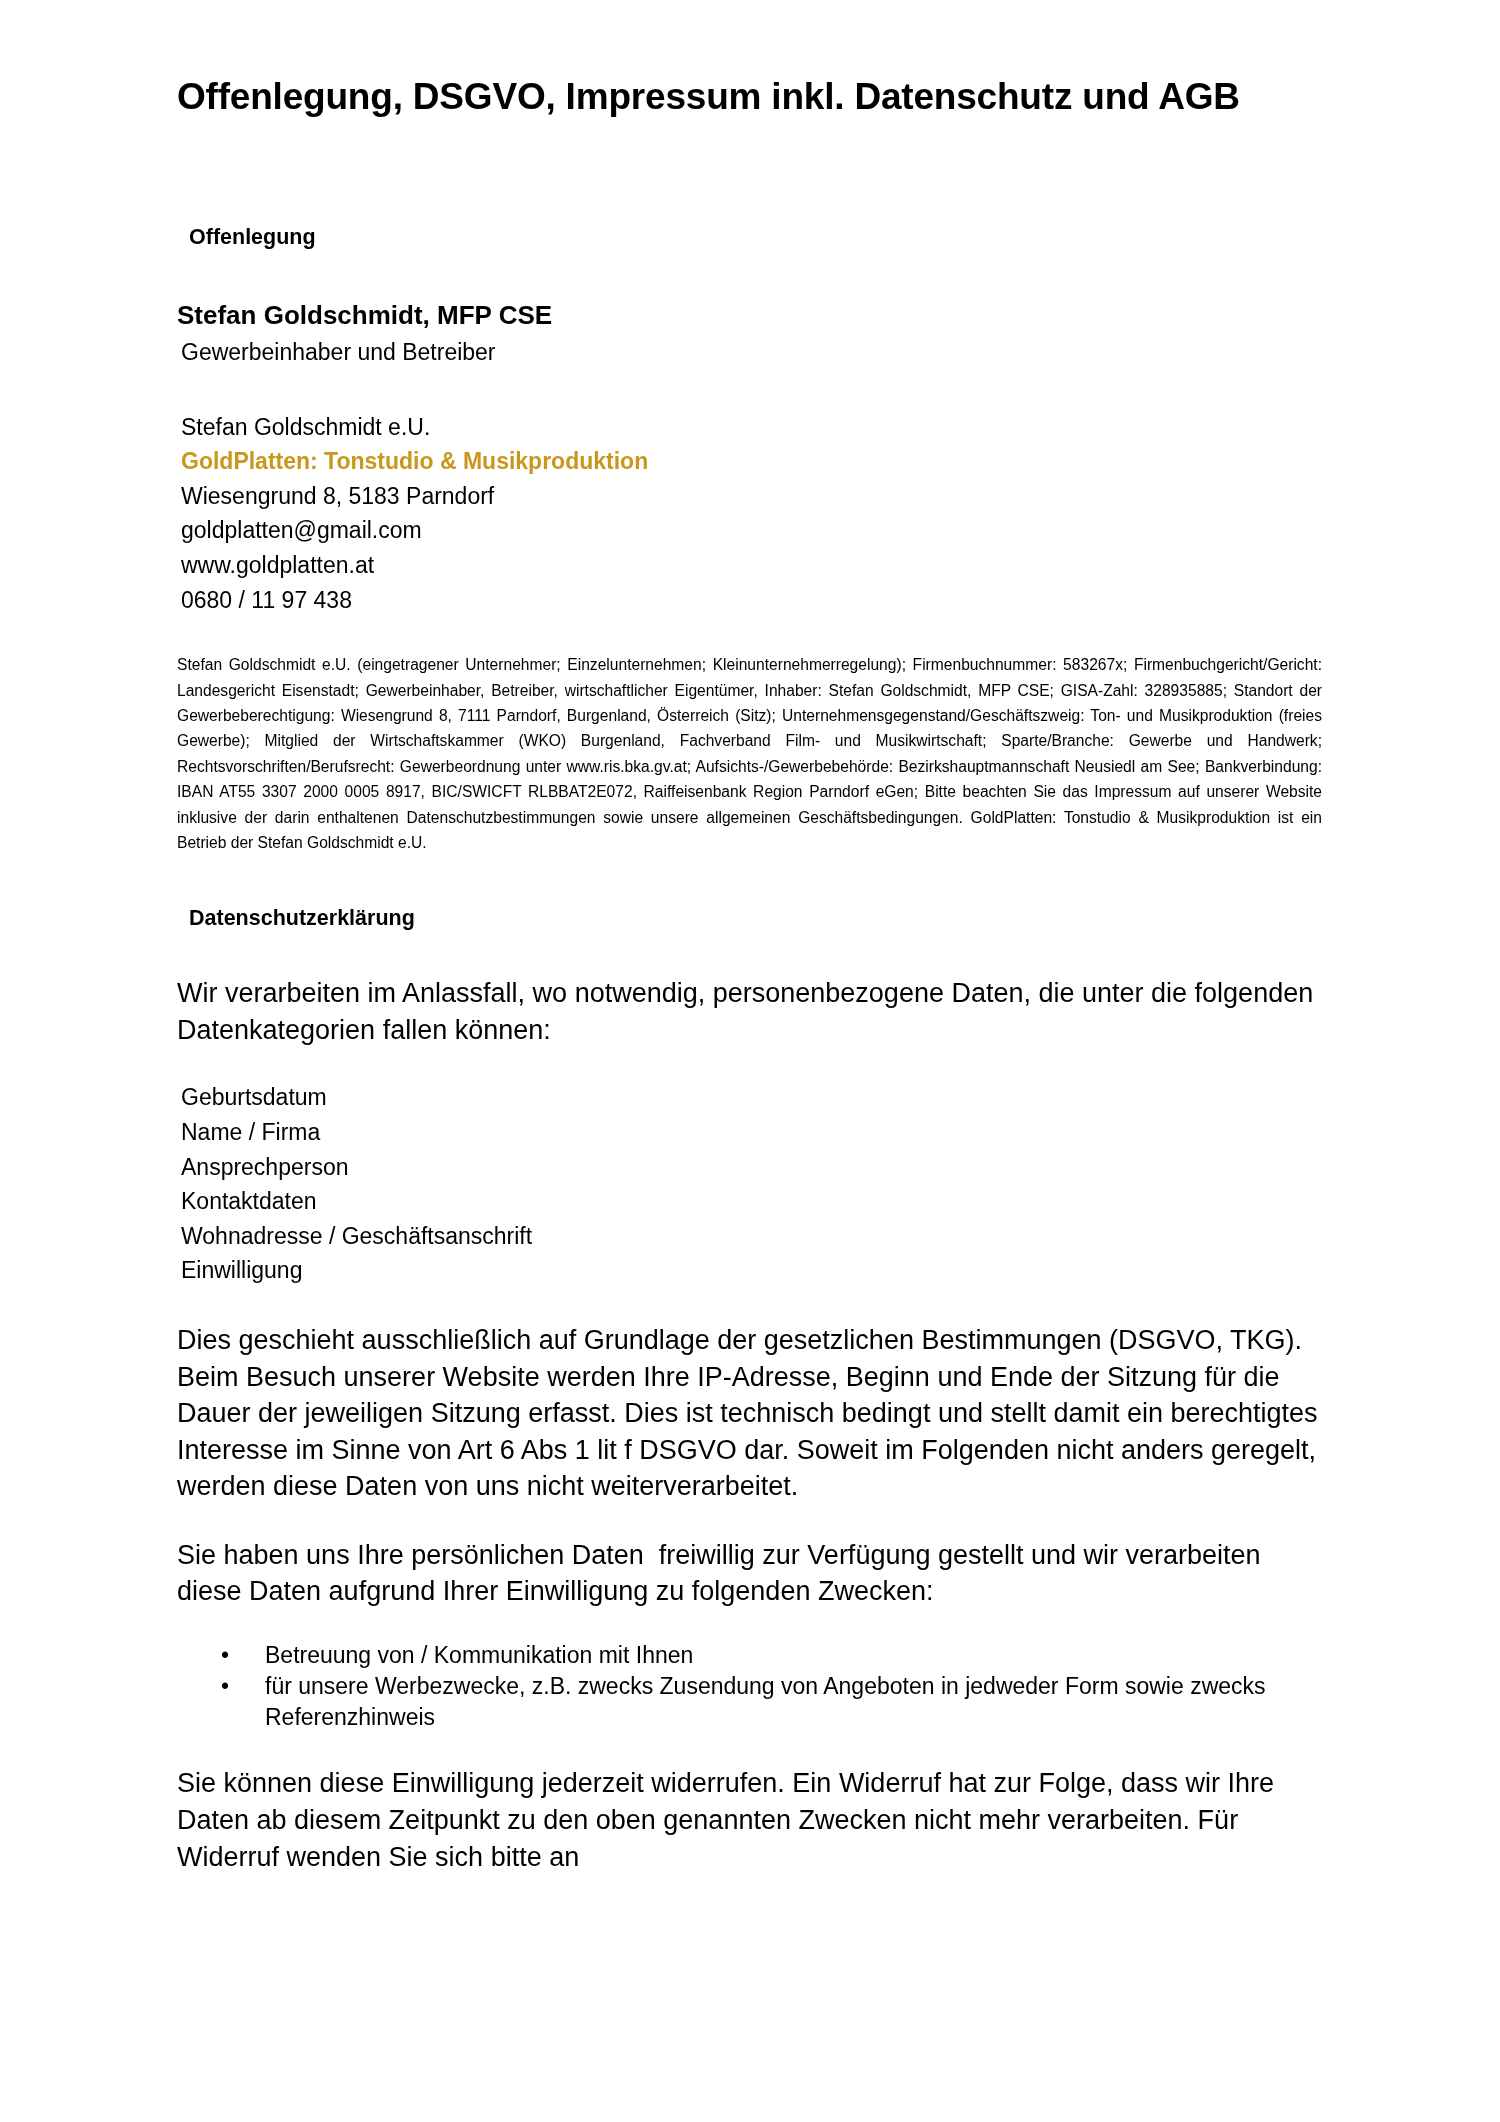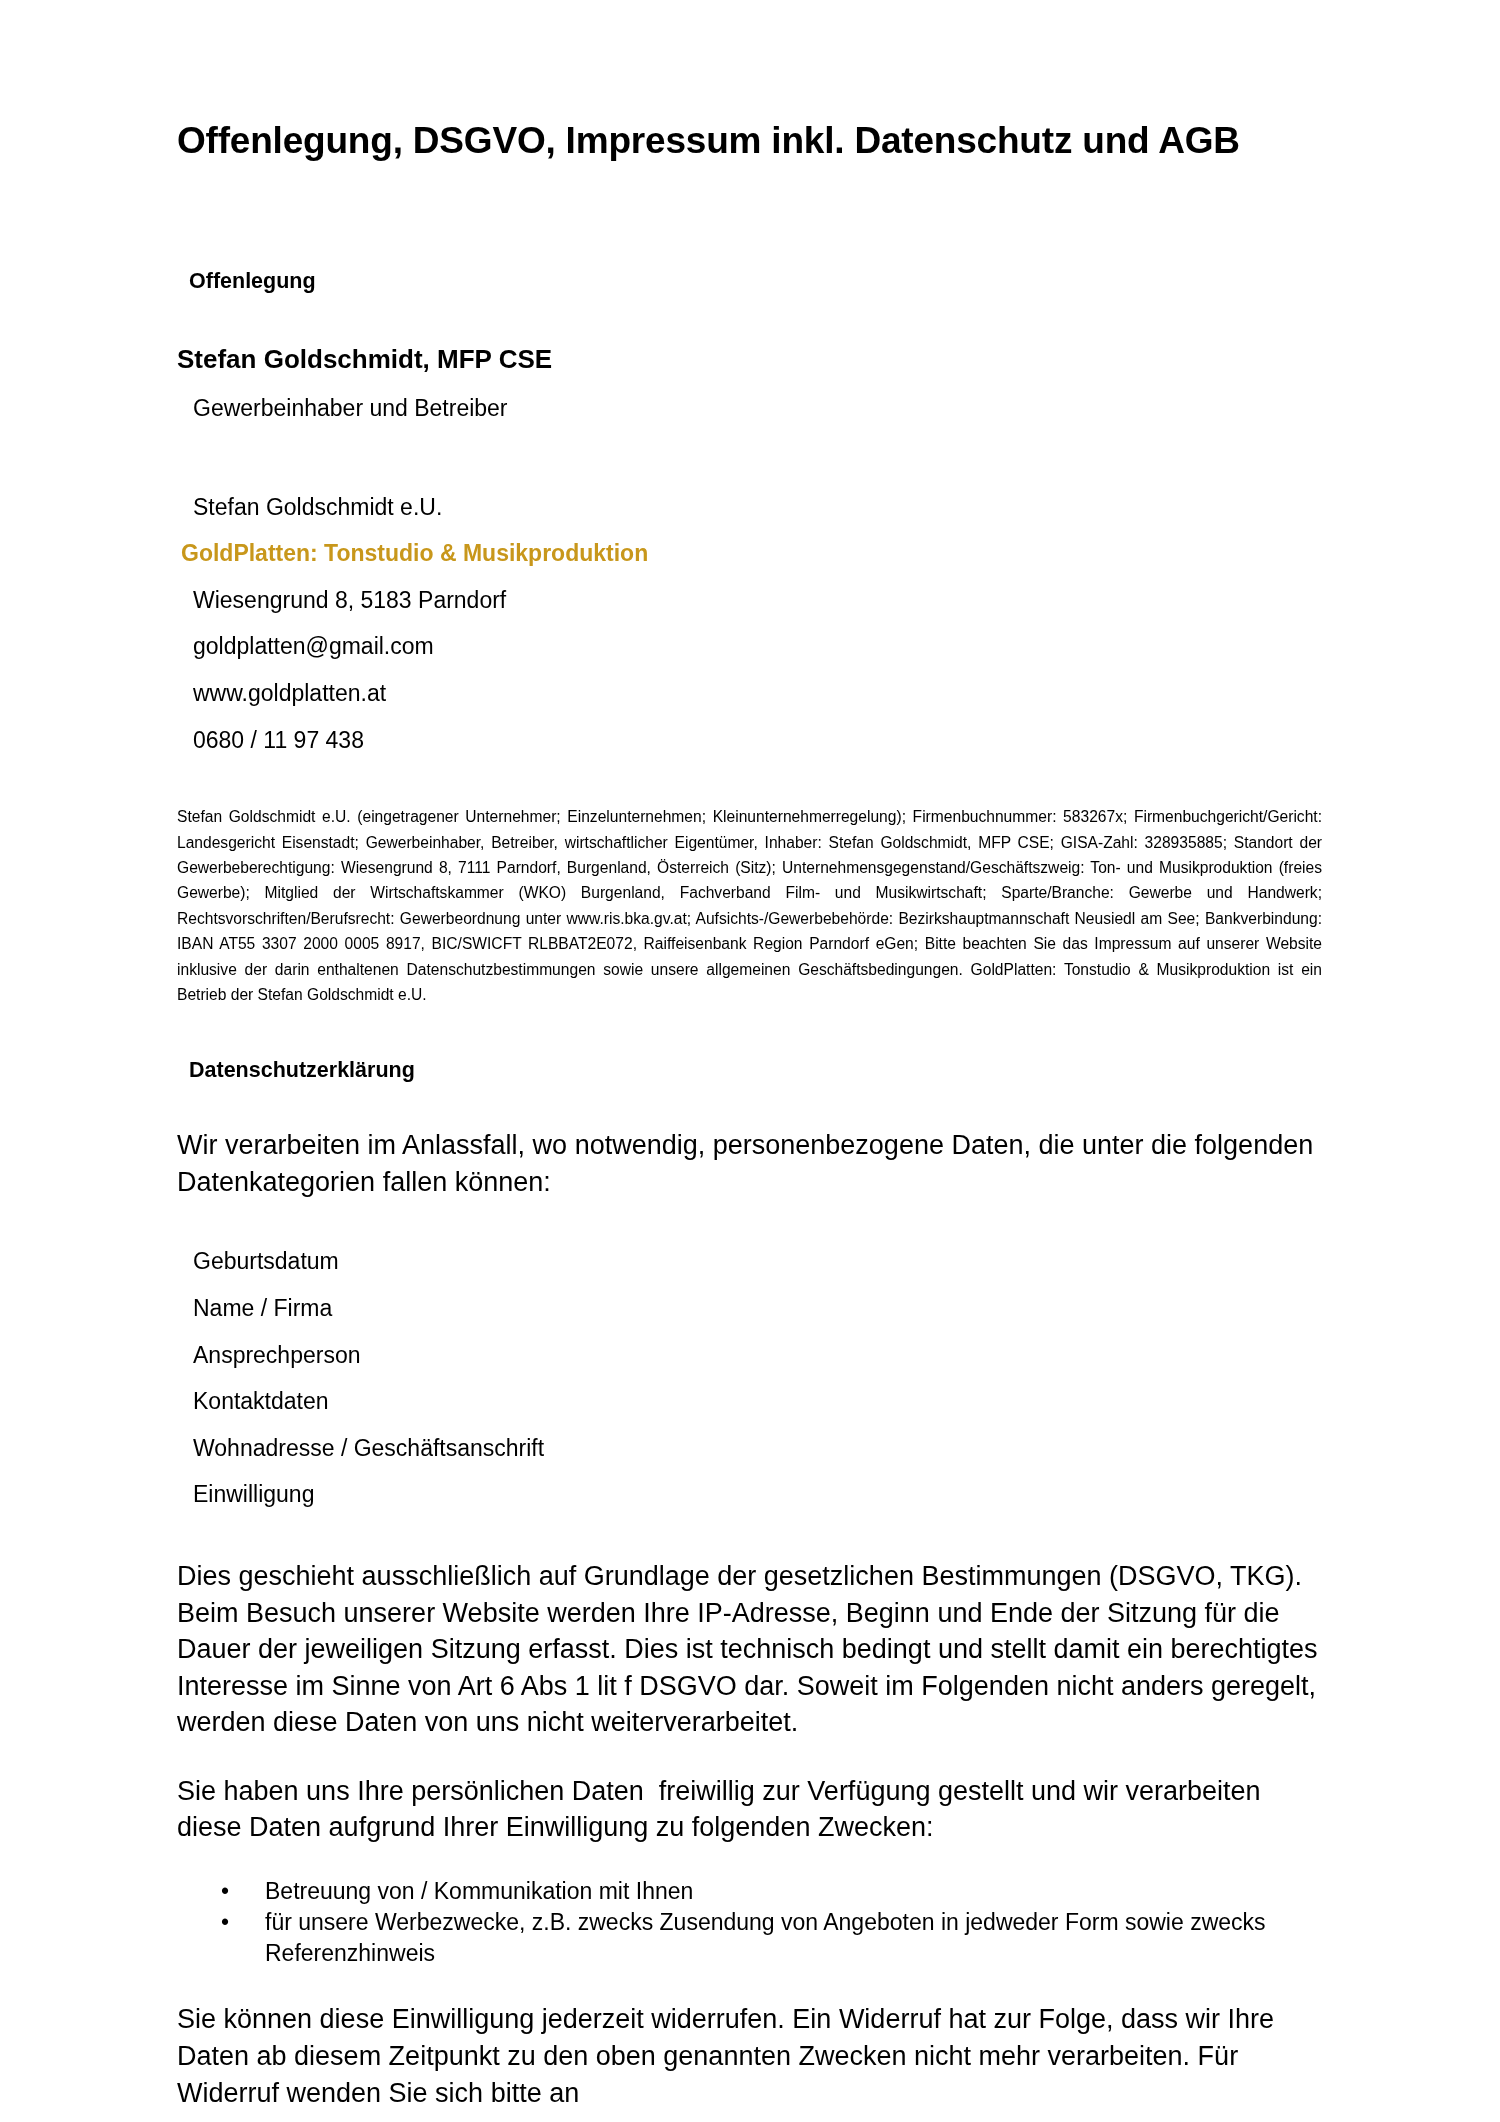--- a/index.html
+++ b/index.html
@@ -29,21 +29,21 @@
     width: 1145px;
   }
 
   
   .doc-title {
     font-size: 37px;
     font-weight: bold;
     letter-spacing: -0.2px;
     line-height: 1.15;
     margin: 0;
-    padding-top: 120px;
+    padding-top: 76px;
     color: #000000;
   }
 
   
   .section-heading {
     font-size: 21.5px;
     font-weight: bold;
     line-height: 1.3;
     margin: 12px;
     color: #000000;
@@ -53,21 +53,21 @@
     font-weight: bold;
     line-height: 1.33;
     margin: 0;
     color: #000000;
   }
 
   
   .body-line {
     font-size: 23px;
     line-height: 1.33;
-    margin: 16px;
+    margin: 4px;
     color: #000000;
     white-space: pre-wrap;
   }
   .body-para {
     font-size: 27px;
     line-height: 1.355;
     margin: 0;
     color: #000000;
     text-align: left;
     white-space: pre-wrap;

